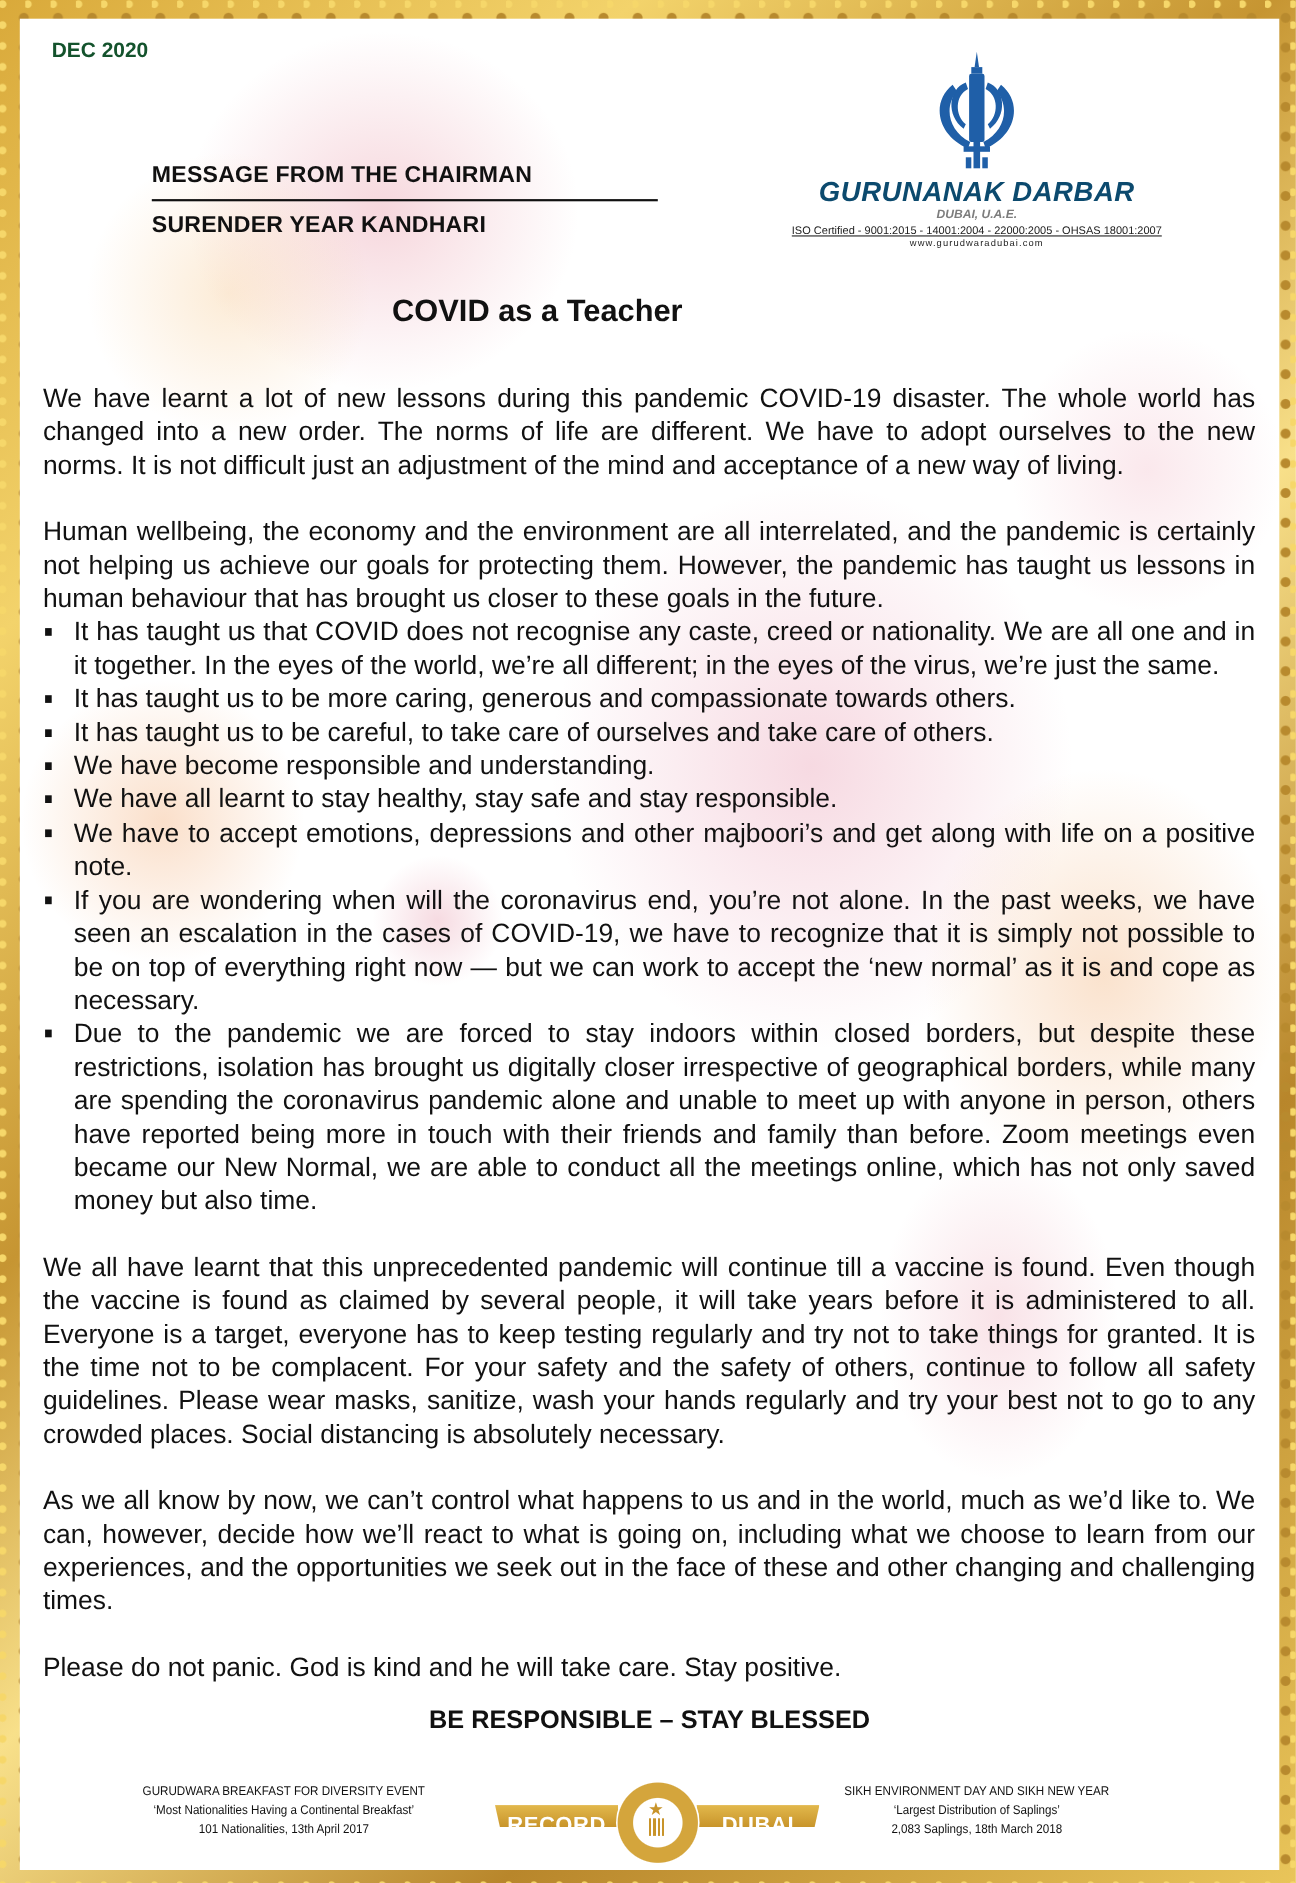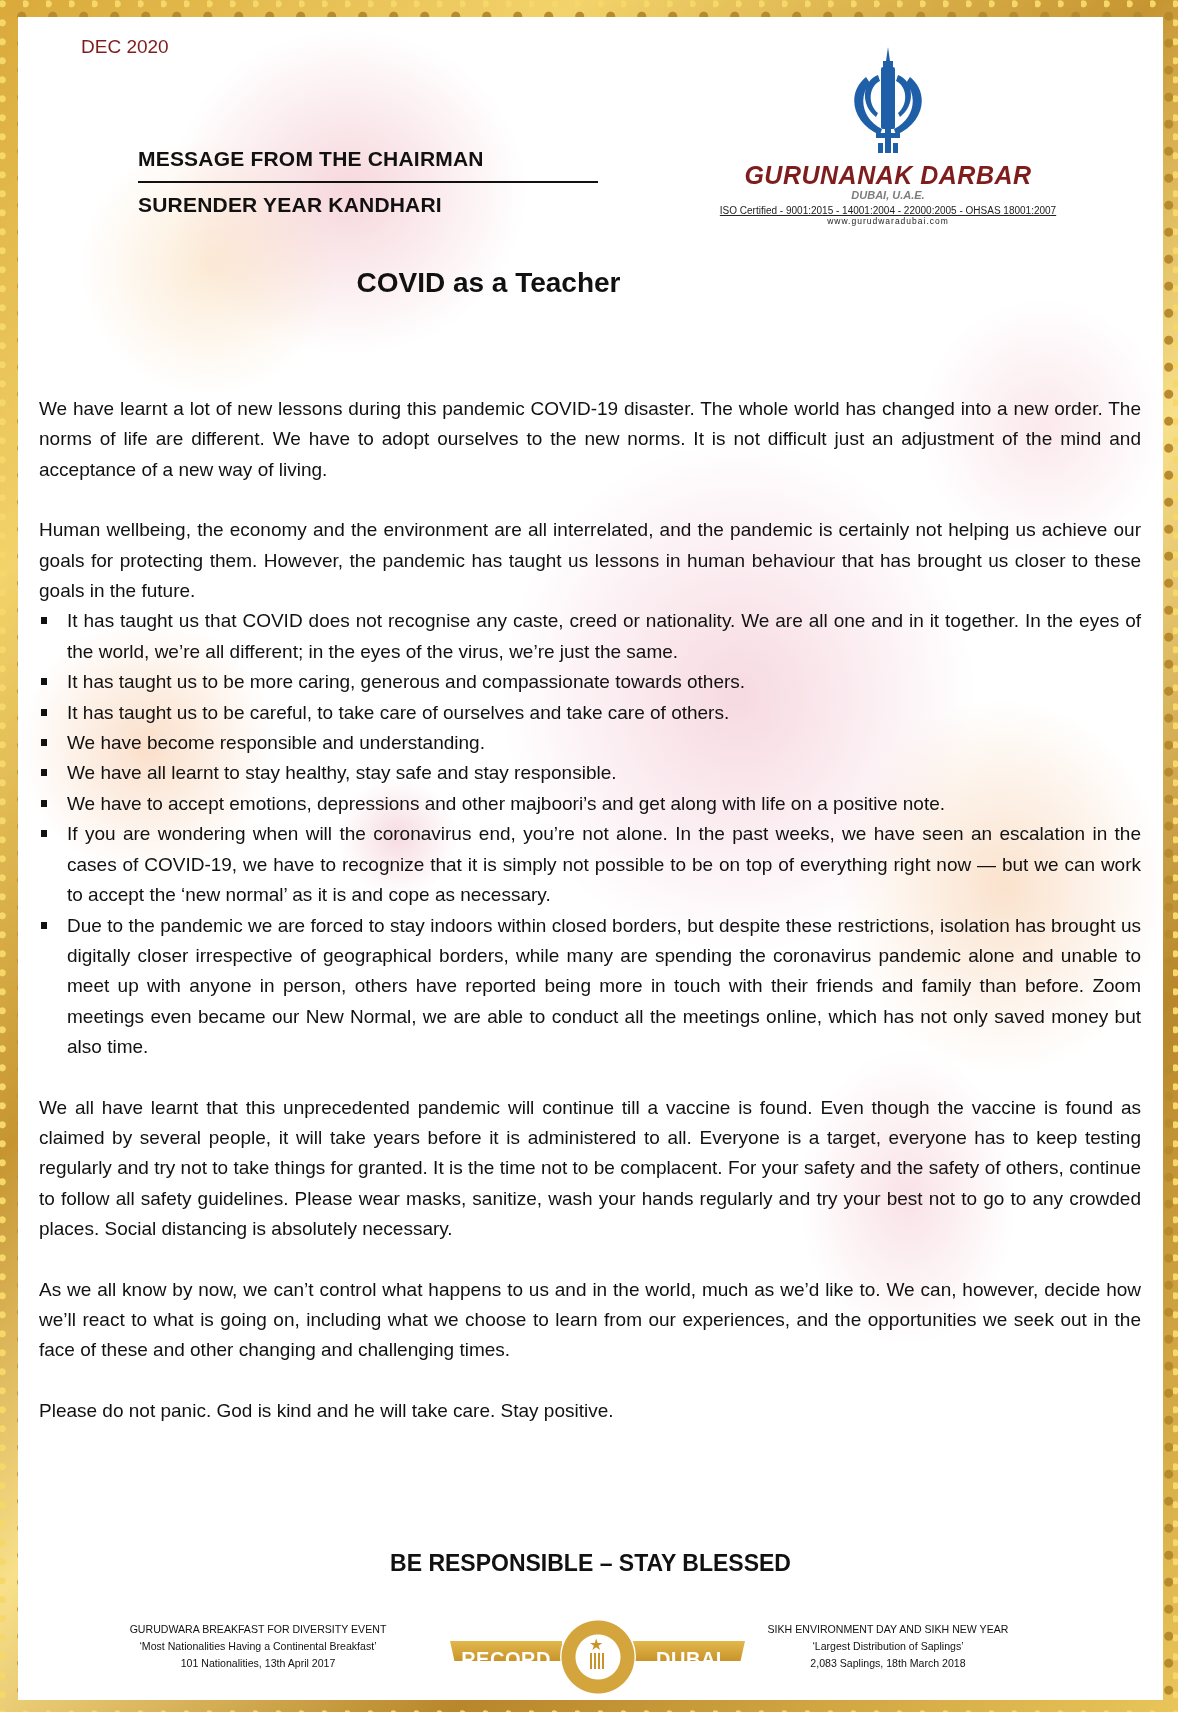--- a/index.html
+++ b/index.html
@@ -19,44 +19,44 @@
   .splash { position: absolute; border-radius: 50%; pointer-events: none; }
   .s1 { left: 150px; top: 10px; width: 360px; height: 330px; background: radial-gradient(ellipse, rgba(232,150,165,0.38), rgba(232,150,165,0) 70%); }
   .s2 { left: 60px; top: 120px; width: 260px; height: 260px; background: radial-gradient(ellipse, rgba(245,190,120,0.30), rgba(245,190,120,0) 70%); }
   .s3 { left: 480px; top: 420px; width: 480px; height: 520px; background: radial-gradient(ellipse, rgba(225,120,150,0.28), rgba(225,120,150,0) 70%); }
   .s4 { left: 820px; top: 680px; width: 330px; height: 380px; background: radial-gradient(ellipse, rgba(240,160,90,0.30), rgba(240,160,90,0) 70%); }
   .s5 { left: 0px; top: 600px; width: 260px; height: 260px; background: radial-gradient(ellipse, rgba(240,150,80,0.30), rgba(240,150,80,0) 70%); }
   .s6 { left: 780px; top: 1030px; width: 220px; height: 300px; background: radial-gradient(ellipse, rgba(230,140,160,0.25), rgba(230,140,160,0) 70%); }
   .s7 { left: 900px; top: 280px; width: 250px; height: 260px; background: radial-gradient(ellipse, rgba(235,150,170,0.22), rgba(235,150,170,0) 70%); }
   .s8 { left: 320px; top: 760px; width: 120px; height: 120px; background: radial-gradient(ellipse, rgba(215,90,120,0.22), rgba(215,90,120,0) 70%); }
   .date {
-    position: absolute; left: 29px; top: 19px; font-size: 19px; font-weight: normal; color: #7f1d1d; margin-left: 34px;
+    position: absolute; left: 29px; top: 19px; font-size: 19px; font-weight: bold; color: #14532d;
   }
   .chair-block { position: absolute; left: 120px; top: 130px; width: 460px; text-align: left; }
   .chair-title { font-size: 21px; font-weight: bold; color: #111; letter-spacing: 0.2px; }
   .chair-rule { height: 1.5px; background: #111; margin: 10px 0 10px 0; }
   .chair-name { font-size: 21px; font-weight: bold; color: #111; letter-spacing: 0.2px; }
 
   .logo { position: absolute; left: 650px; top: 30px; width: 440px; text-align: center; }
   .khanda { display: block; margin: 0 auto; width: 80px; height: 110px; }
   .org-name {
-    font-size: 25px; font-weight: bold; font-style: italic; color: #7f1d1d; letter-spacing: 0.5px;
+    font-size: 25px; font-weight: bold; font-style: italic; color: #0c4a6e; letter-spacing: 0.5px;
     transform: scaleX(1.0); margin-top: 4px; line-height: 28px;
   }
   .org-loc { font-size: 11px; font-weight: bold; font-style: italic; color: #7d7d7d; line-height: 12px; }
   .org-iso { font-size: 10px; color: #222; margin-top: 5px; line-height: 10px; text-decoration: underline; }
   .org-web { font-size: 8.5px; color: #222; letter-spacing: 1px; line-height: 10px; }
 
   .doc-title {
     position: absolute; left: 0; top: 250px; width: 941px; text-align: center;
     font-size: 28px; font-weight: bold; color: #111;
   }
   .content {
     position: absolute; left: 21px; top: 331px; width: 1102px;
-    font-size: 19px; line-height: 30.4px; color: #111; text-align: justify; margin-top: 46px;
+    font-size: 24px; line-height: 30.4px; color: #111; text-align: justify;
   }
   .content p { margin: 0; }
   .gap { height: 30px; }
   .bullets { list-style: none; margin: 0; padding: 0; }
   .bullets li { position: relative; padding-left: 28px; }
   .bullets li::before {
     content: ""; position: absolute; left: 2px; top: 11px; width: 6px; height: 7px; background: #111;
   }
   .closing {
     position: absolute; left: 0; top: 1533px; width: 1145px; text-align: center;

